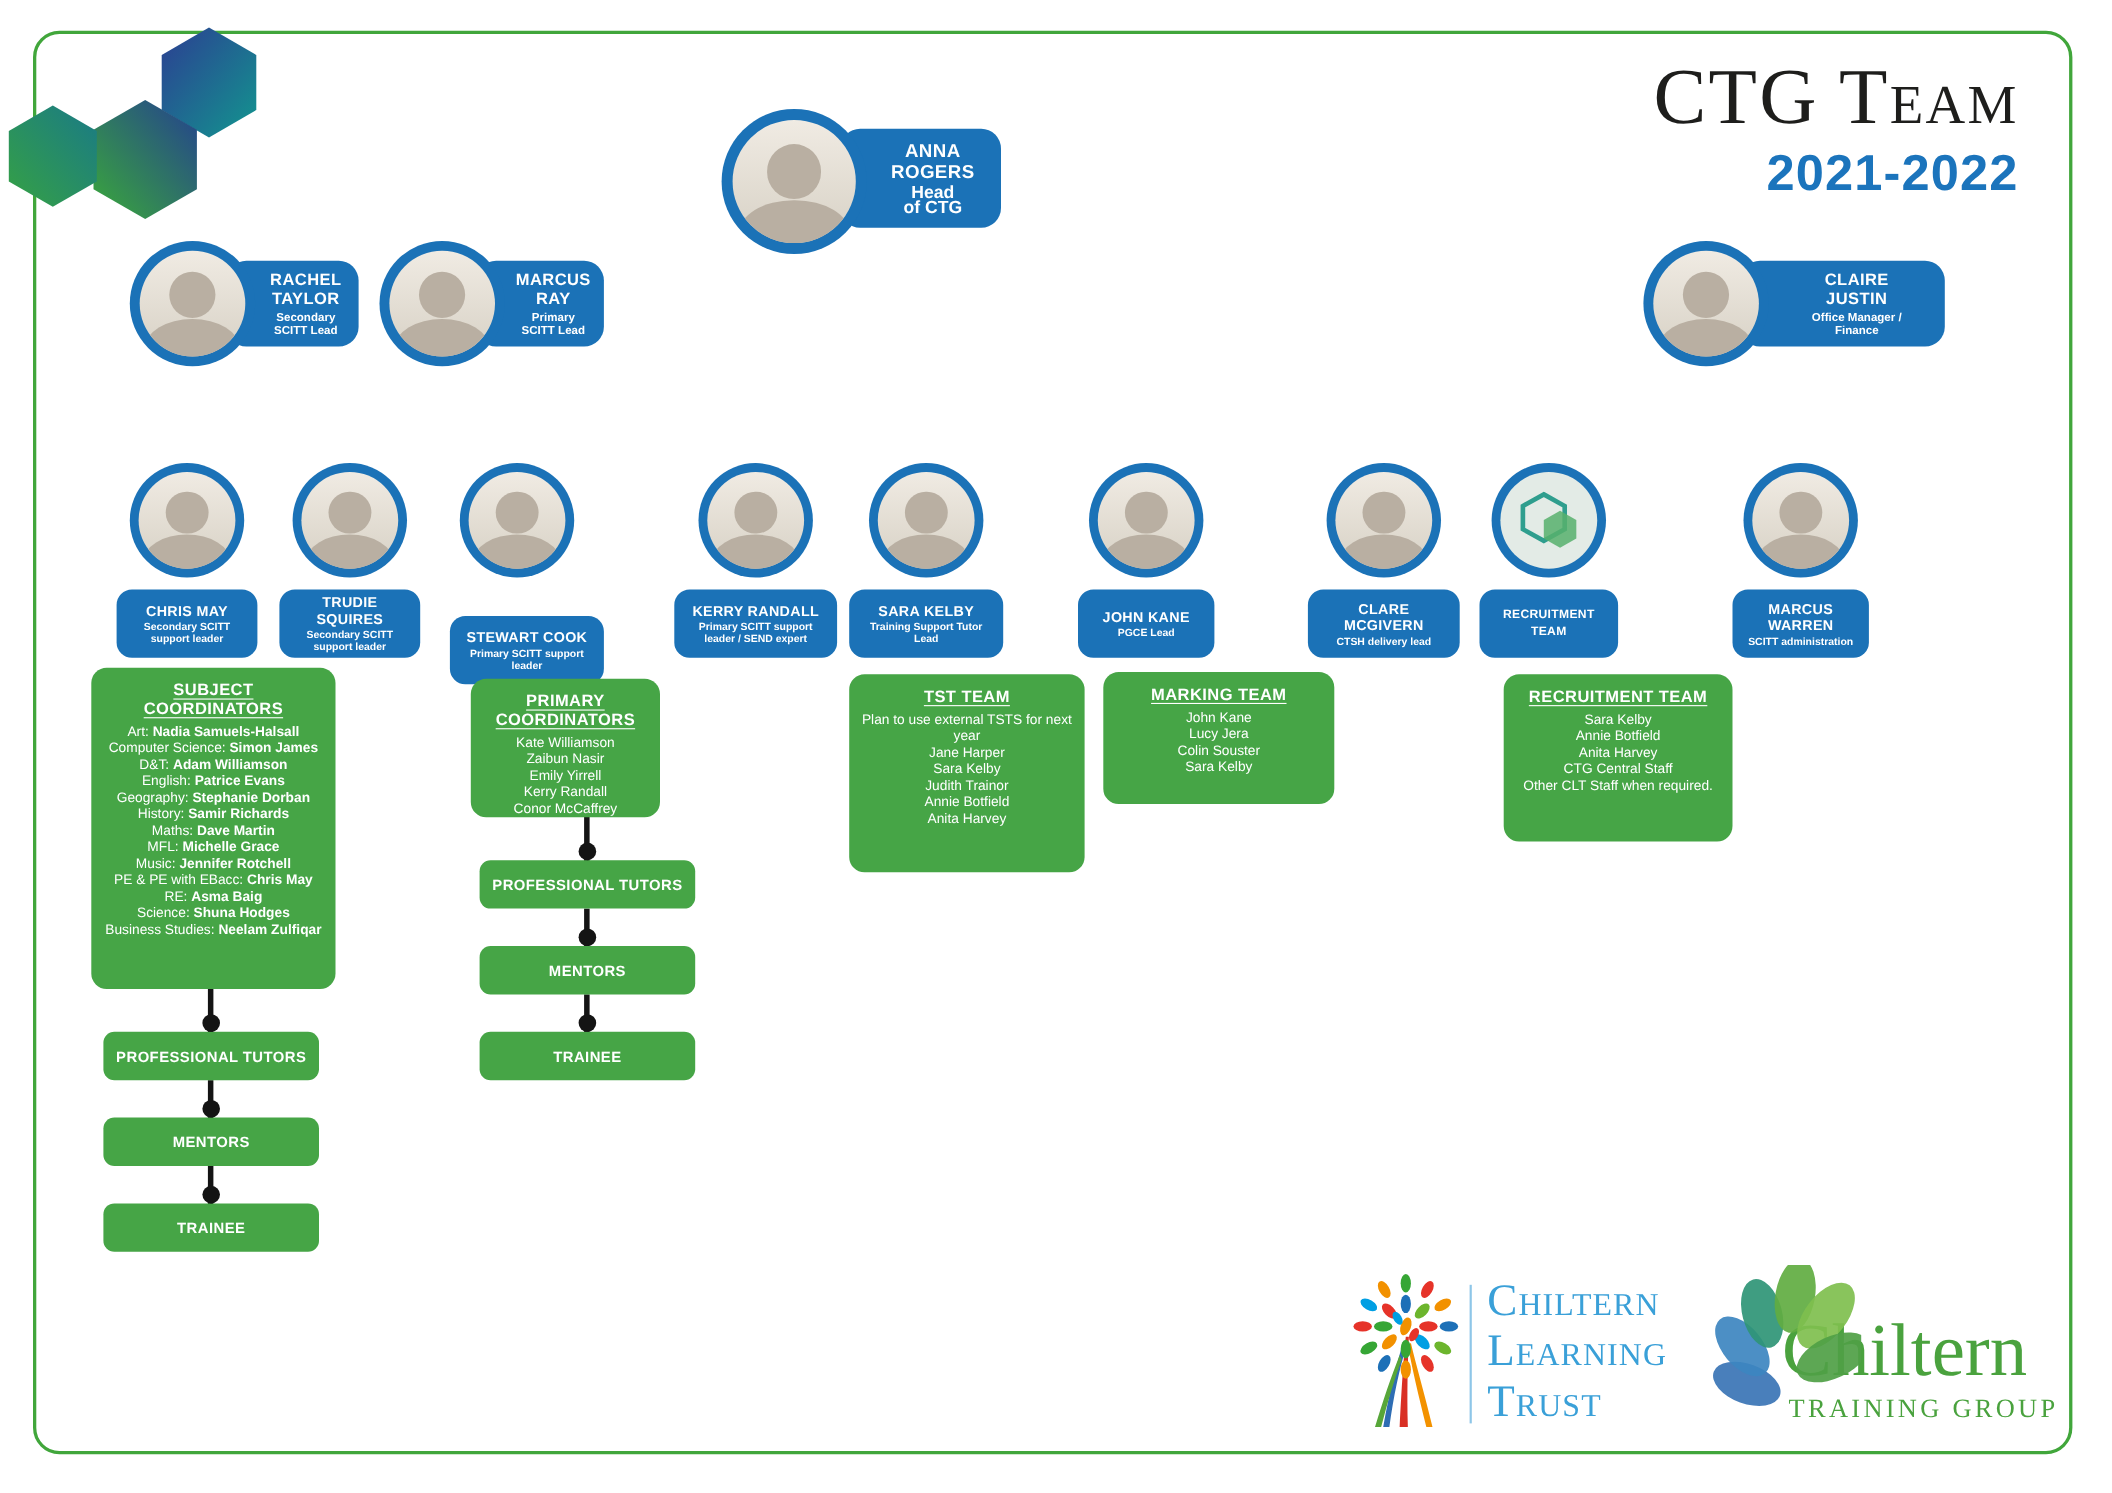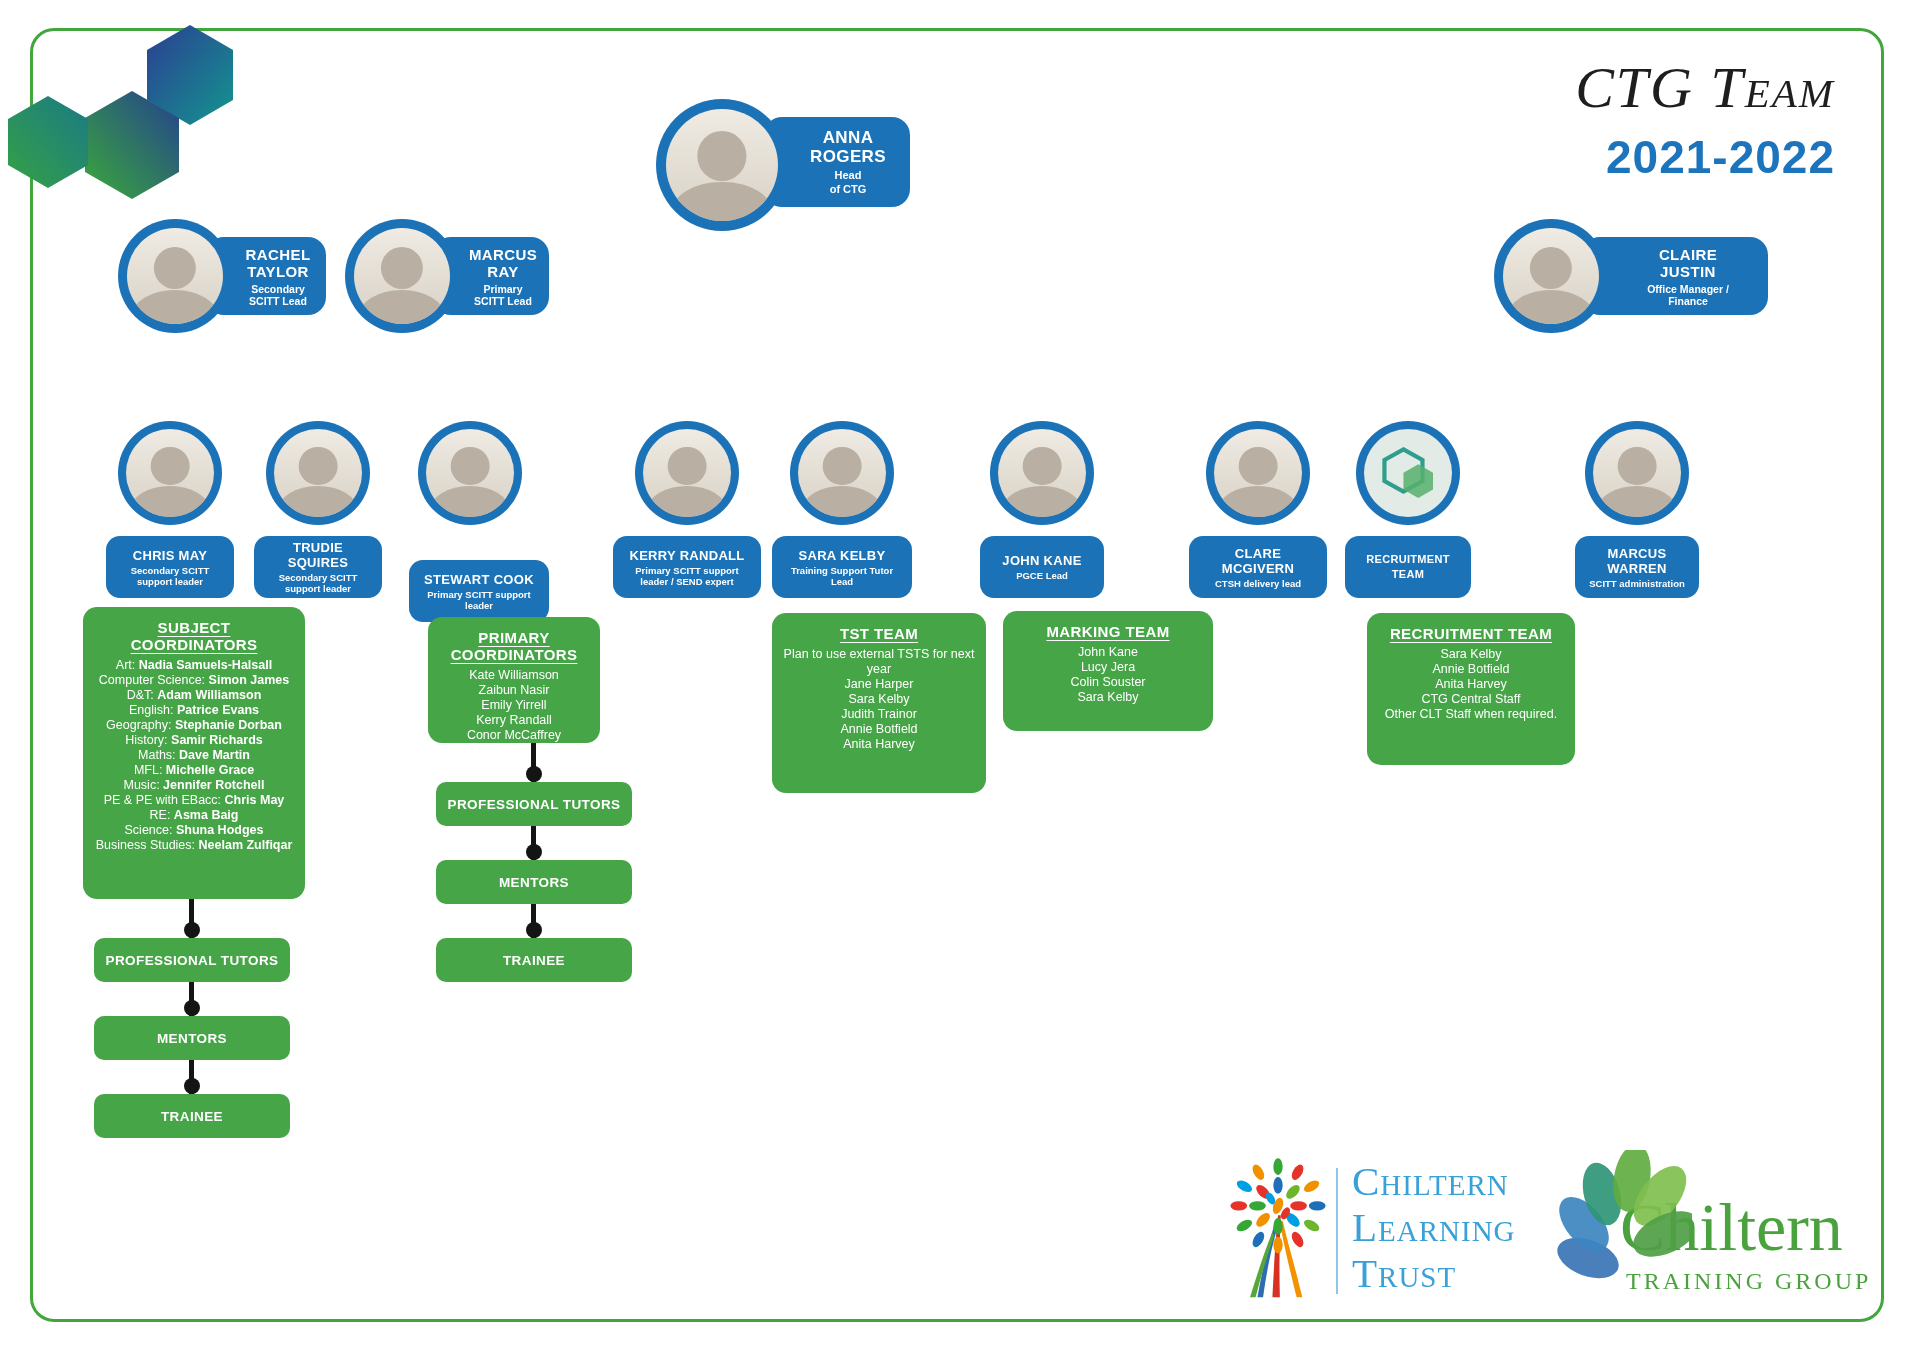--- a/index.html
+++ b/index.html
@@ -10,21 +10,21 @@
   }
   html,body{margin:0;padding:0;background:#fff;}
   .stage{position:relative;width:1920px;height:1357px;background:#fff;overflow:hidden;
          font-family:"Liberation Sans",sans-serif;}
   .frame{position:absolute;left:30px;top:28px;width:1848px;height:1288px;
          border:3px solid var(--frame);border-radius:24px;z-index:1;}
 
   
   .title-block{position:absolute;right:85px;top:44px;text-align:right;z-index:4;}
   .title-main{font-family:"Liberation Serif",serif;font-variant:small-caps;
-              font-size:58px;line-height:88px;color:var(--ink);letter-spacing:2px;font-style:italic;}
+              font-size:72px;line-height:88px;color:var(--ink);letter-spacing:2px;}
   .title-years{font-weight:bold;font-size:46px;line-height:50px;color:#1b74bc;letter-spacing:1px;text-align:right;}
 
   
   .circle{position:absolute;border-radius:50%;background:var(--blue);z-index:3;}
   .photo{position:absolute;inset:9px;border-radius:50%;overflow:hidden;
          background:linear-gradient(180deg,#f0ebe3 0%,#d7d1c5 100%);}
   .circle.sm .photo{inset:8px;}
   .photo::before{content:"";position:absolute;left:50%;top:20%;width:44%;height:44%;
                  transform:translateX(-50%);border-radius:50%;background:#b9afa2;}
   .photo::after{content:"";position:absolute;left:50%;bottom:-20%;width:90%;height:55%;
@@ -33,21 +33,21 @@
   .photo.team::before,.photo.team::after{display:none;}
   .photo.team svg{position:absolute;inset:14%;width:72%;height:72%;}
 
   
   .pill{position:absolute;background:var(--blue);color:#fff;border-radius:18px;
         display:flex;flex-direction:column;align-items:center;justify-content:center;
         text-align:center;z-index:2;box-sizing:border-box;}
   .pill .pname{font-weight:bold;font-size:15px;line-height:17px;letter-spacing:.4px;}
   .pill .prole{font-weight:bold;font-size:10.5px;line-height:12px;margin-top:3px;}
   .pill.head .pname{font-size:17px;line-height:19px;}
-  .pill.head .prole{font-size:11px;line-height:13.5px;}
+  .pill.head .prole{font-size:16px;line-height:13.5px;}
   .pill-sm{position:absolute;background:var(--blue);color:#fff;border-radius:14px;
         display:flex;flex-direction:column;align-items:center;justify-content:center;
         text-align:center;z-index:2;box-sizing:border-box;padding:4px 8px;height:62px;}
   .pill-sm .sname{font-weight:bold;font-size:13px;line-height:15px;letter-spacing:.3px;}
   .pill-sm .srole{font-weight:bold;font-size:9.5px;line-height:11px;margin-top:2px;}
 
   
   .gbox{position:absolute;background:var(--green);border-radius:14px;color:#fff;
         text-align:center;padding:12px 10px 8px;box-sizing:border-box;z-index:2;}
   .gbox .ghead{font-weight:bold;font-size:15px;letter-spacing:.4px;margin-bottom:5px;

